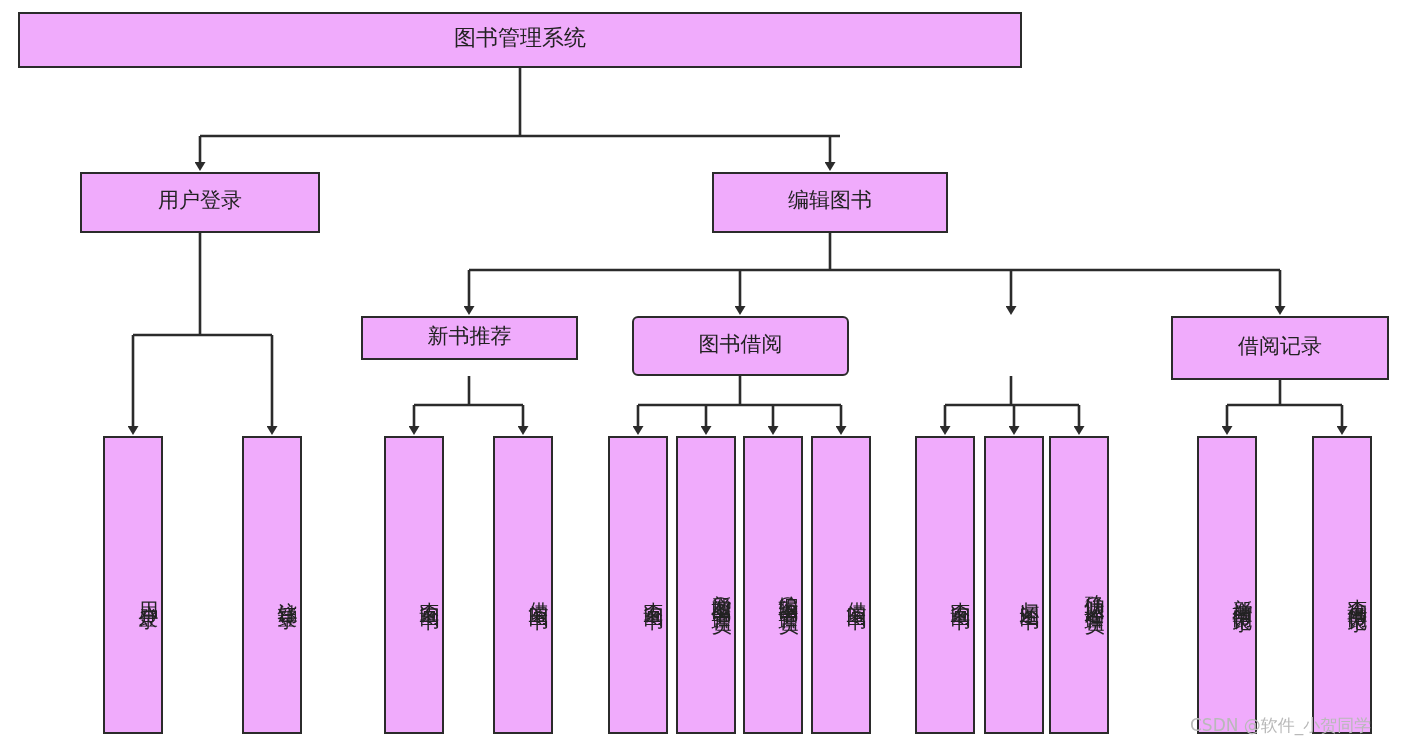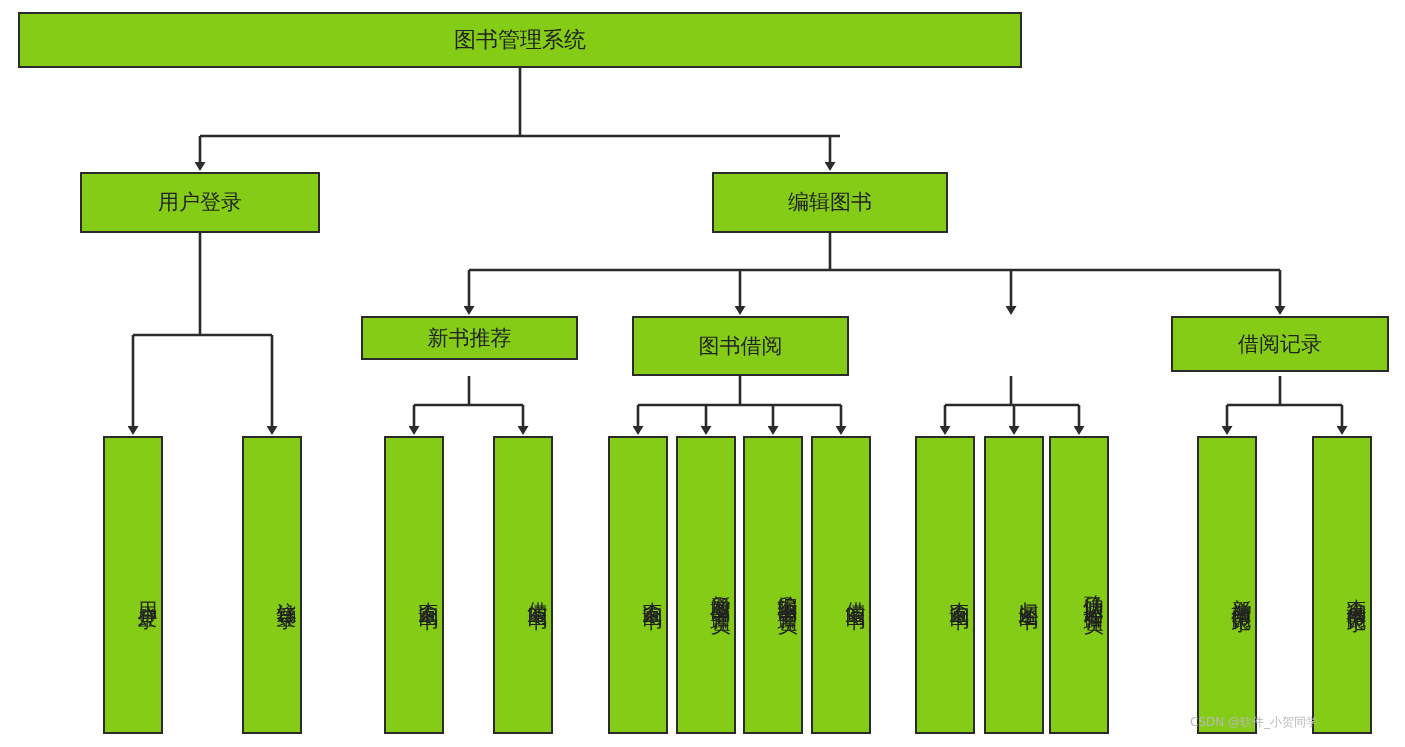--- a/index.html
+++ b/index.html
@@ -21,29 +21,30 @@
     position: absolute;
     left: 0;
     top: 0;
     width: 1405px;
     height: 747px;
     pointer-events: none;
   }
   .node {
     position: absolute;
     box-sizing: border-box;
-    background: #84cc16;
+    background: #f0abfc;
     border: 2.5px solid #2b2b2b;
     display: flex;
     align-items: center;
     justify-content: center;
     color: #222222;
     text-align: center;
     line-height: 1.35;
     z-index: 2;
+    font-family: Liberation Mono, monospace;
   }
   .node .label {
     display: block;
     white-space: pre;
   }
   .node.horiz {
     font-size: 21px;
   }
   .node.root {
     font-size: 22px;
@@ -57,21 +58,21 @@
     padding-top: 14px;
     letter-spacing: 3px;
   }
   .node.vert .label {
     writing-mode: vertical-rl;
     text-orientation: upright;
     white-space: pre;
   }
   .watermark {
     position: absolute;
-    font-size: 12px;
+    font-size: 17px;
     color: #b9b9b9;
     white-space: nowrap;
     z-index: 5;
   }
 </style>
 </head>
 <body>
 
 <div id="canvas">
 
@@ -132,24 +133,24 @@
   <div class="node horiz" style="left:80px; top:172px; width:240px; height:61px;">
     <span class="label">用户登录</span>
   </div>
   <div class="node horiz" style="left:712px; top:172px; width:236px; height:61px;">
     <span class="label">编辑图书</span>
   </div>
 
   <div class="node horiz" style="left:361px; top:316px; width:217px; height:44px;">
     <span class="label">新书推荐</span>
   </div>
-  <div class="node horiz" style="left:632px; top:316px; width:217px; height:60px;">
+  <div class="node horiz" style="left:632px; top:316px; width:217px; height:60px;border-radius:6px;">
     <span class="label">图书借阅</span>
   </div>
-  <div class="node horiz" style="left:1171px; top:316px; width:218px; height:56px;">
+  <div class="node horiz" style="left:1171px; top:316px; width:218px; height:64px;">
     <span class="label">借阅记录</span>
   </div>
 
   <div class="node vert" style="left:103px; top:436px; width:60px; height:298px;">
     <span class="label">用户登录</span>
   </div>
   <div class="node vert" style="left:242px; top:436px; width:60px; height:298px;">
     <span class="label">注销登录</span>
   </div>
 

